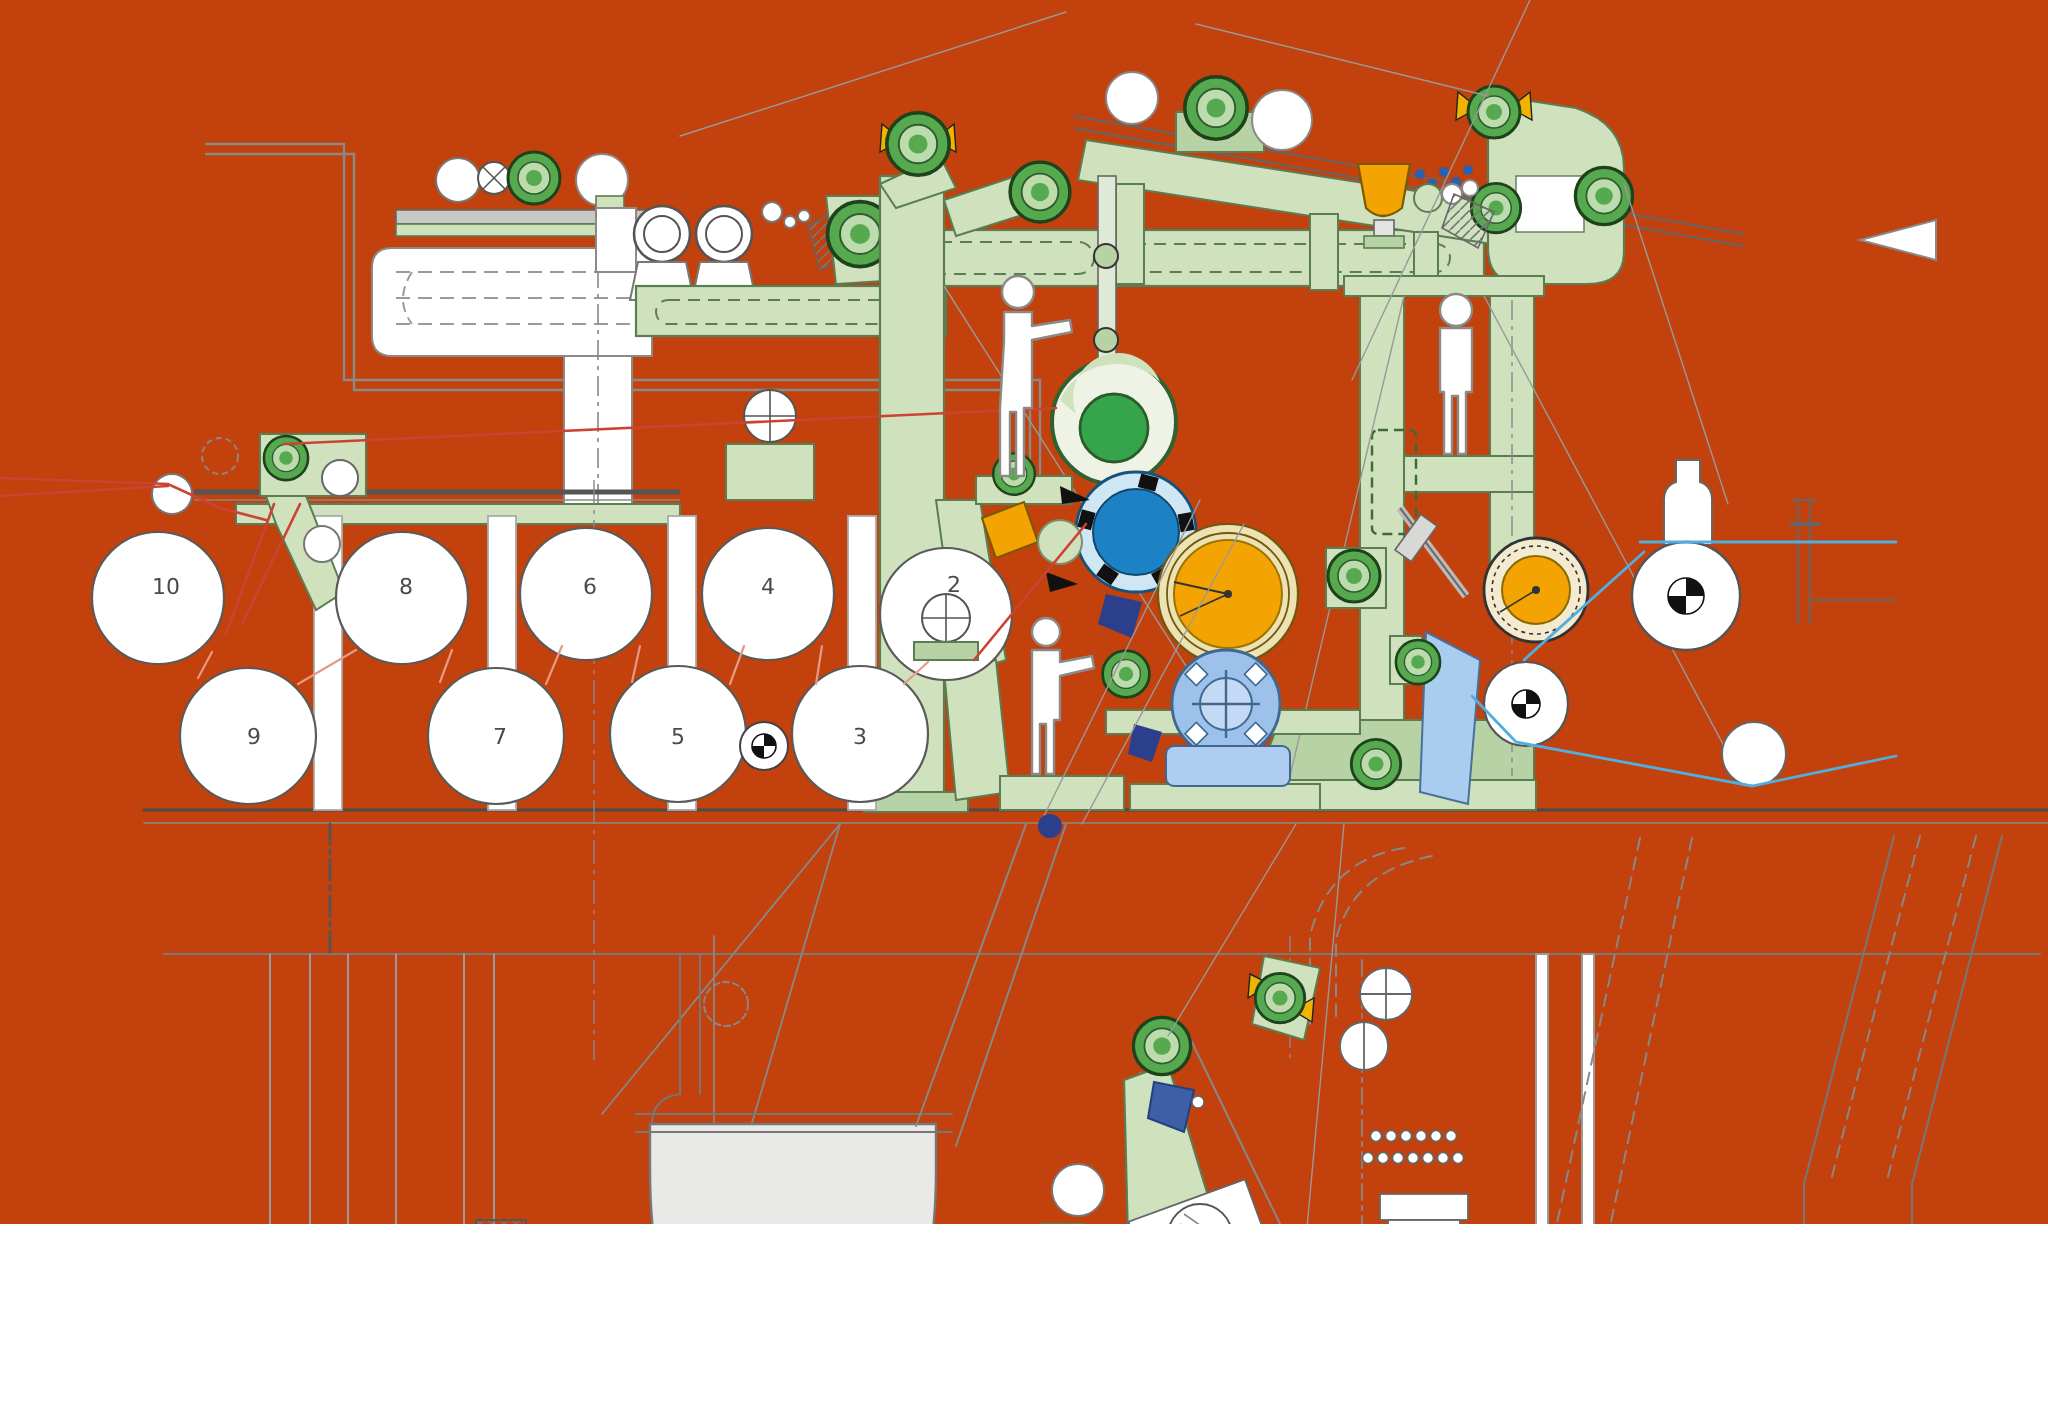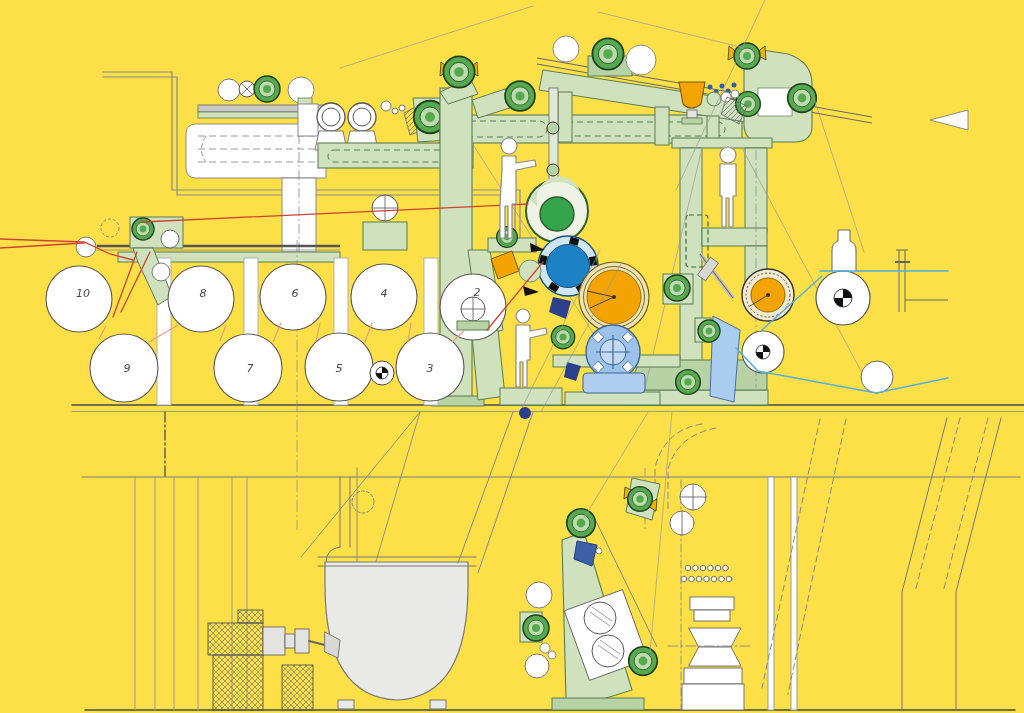--- a/index.html
+++ b/index.html
@@ -1,16 +1,16 @@
 <!DOCTYPE html>
 <html><head>
 <meta charset="utf-8">
 <style>
   html,body{margin:0;padding:0;background:#fff;}
-  .canvas{width:1024px;height:713px;position:relative;background:#fde047;overflow:hidden;font-style:italic;}
+  .canvas{width:1024px;height:612px;position:relative;background:#c2410c;overflow:hidden;}
   svg{display:block;}
   text.cyl{font-family:"DejaVu Sans",sans-serif;font-size:11px;fill:#4a4a48;}
 </style>
 </head>
 <body>
 
 <div class="canvas">
 <svg width="1024" height="713" viewBox="0 0 1024 713" xmlns="http://www.w3.org/2000/svg">
   <defs>
     <pattern id="xh" width="6" height="6" patternUnits="userSpaceOnUse">

